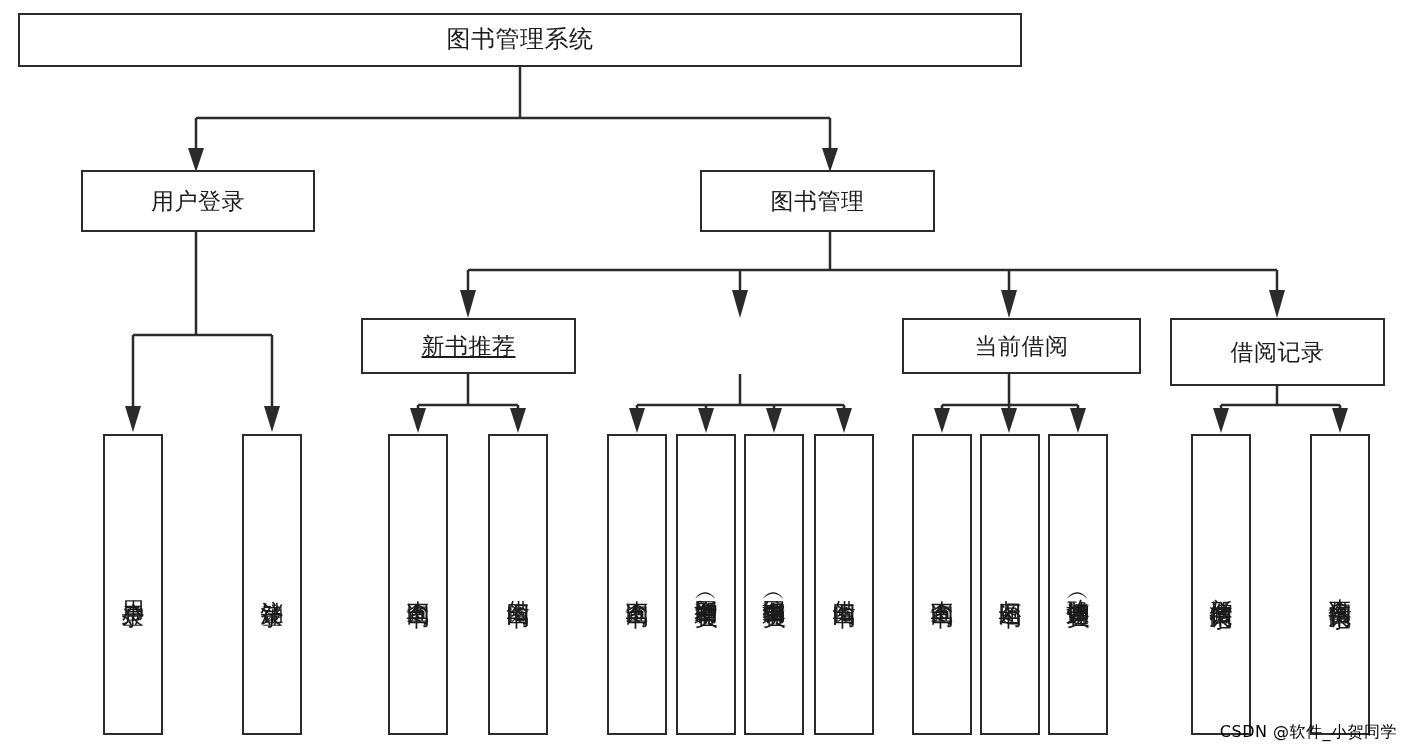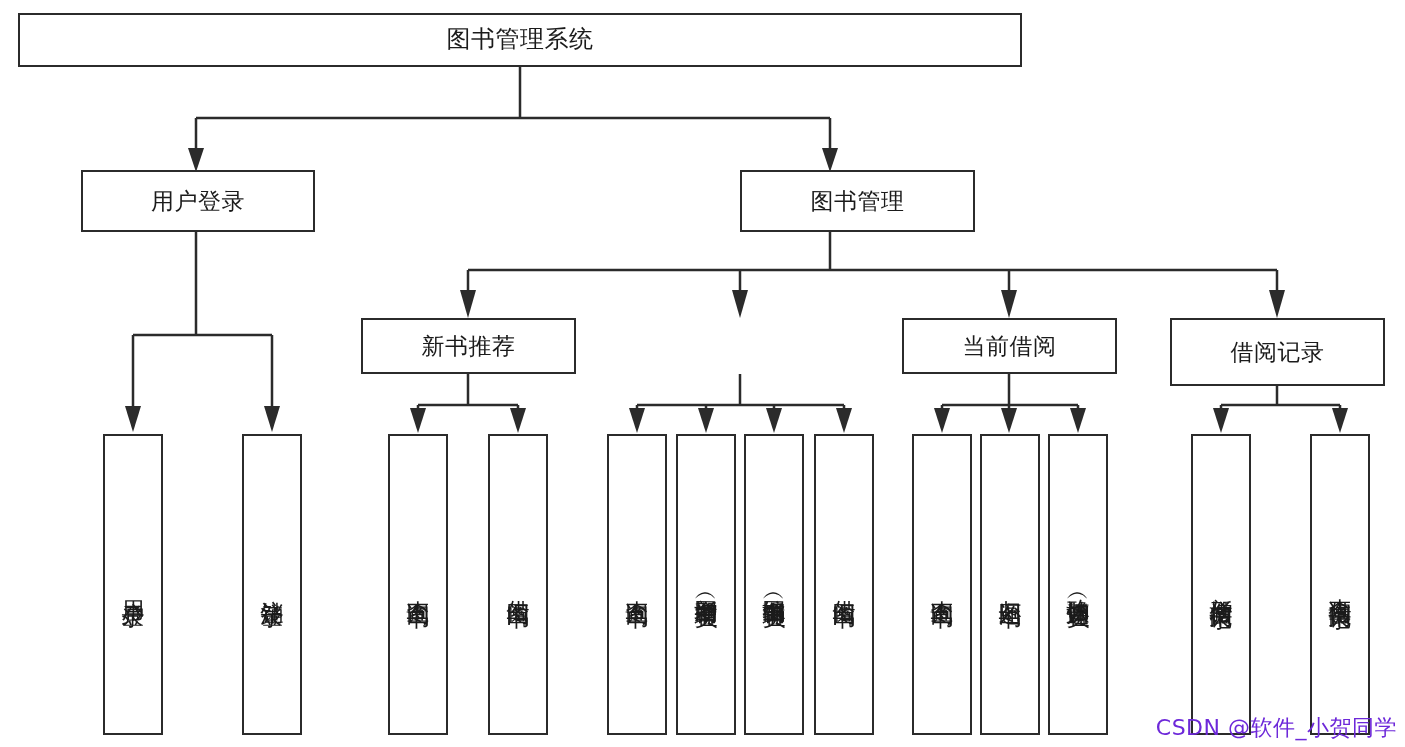--- a/index.html
+++ b/index.html
@@ -73,22 +73,22 @@
     stroke: #2b2b2b;
     stroke-width: 2.5;
   }
   .arrow-head {
     fill: #2b2b2b;
   }
   .watermark {
     position: absolute;
     right: 8px;
     bottom: 4px;
-    font-size: 22px;
-    color: #6d28d9;
+    font-size: 16px;
+    color: #000000;
     white-space: nowrap;
     letter-spacing: 0.5px;
   }
 </style>
 </head>
 <body>
 
 <div id="canvas">
 
   <svg class="links" viewBox="0 0 1405 747">
@@ -128,28 +128,28 @@
     <polygon class="arrow-head" points="1340,433 1332,408 1348,408"></polygon>
   </svg>
 
   <div class="node horiz root" style="left:18px; top:13px; width:1004px; height:54px;">
     <span class="label">图书管理系统</span>
   </div>
 
   <div class="node horiz" style="left:81px; top:170px; width:234px; height:62px;">
     <span class="label">用户登录</span>
   </div>
-  <div class="node horiz" style="left:740px; top:170px; width:235px; height:62px;">
+  <div class="node horiz" style="left:700px; top:170px; width:235px; height:62px;">
     <span class="label">图书管理</span>
   </div>
 
-  <div class="node horiz" style="left:361px; top:318px; width:215px; height:56px;">
+  <div class="node horiz" style="left:361px; top:318px; width:215px; height:56px;text-decoration:underline;">
     <span class="label">新书推荐</span>
   </div>
-  <div class="node horiz" style="left:902px; top:318px; width:215px; height:56px;">
+  <div class="node horiz" style="left:902px; top:318px; width:239px; height:56px;">
     <span class="label">当前借阅</span>
   </div>
   <div class="node horiz" style="left:1170px; top:318px; width:215px; height:68px;">
     <span class="label">借阅记录</span>
   </div>
 
   <div class="node vert" style="left:103px; top:434px; width:60px; height:301px;">
     <span class="label">用户登录</span>
   </div>
   <div class="node vert" style="left:242px; top:434px; width:60px; height:301px;">

